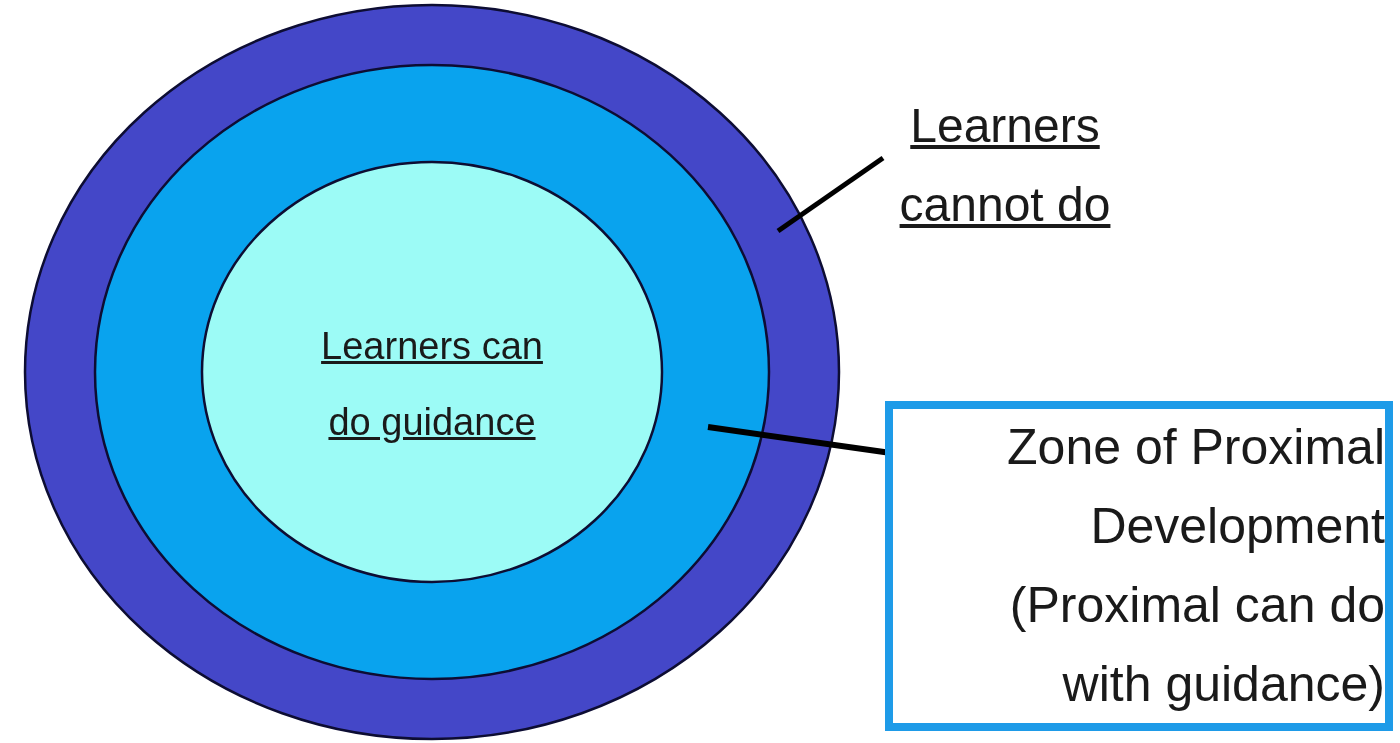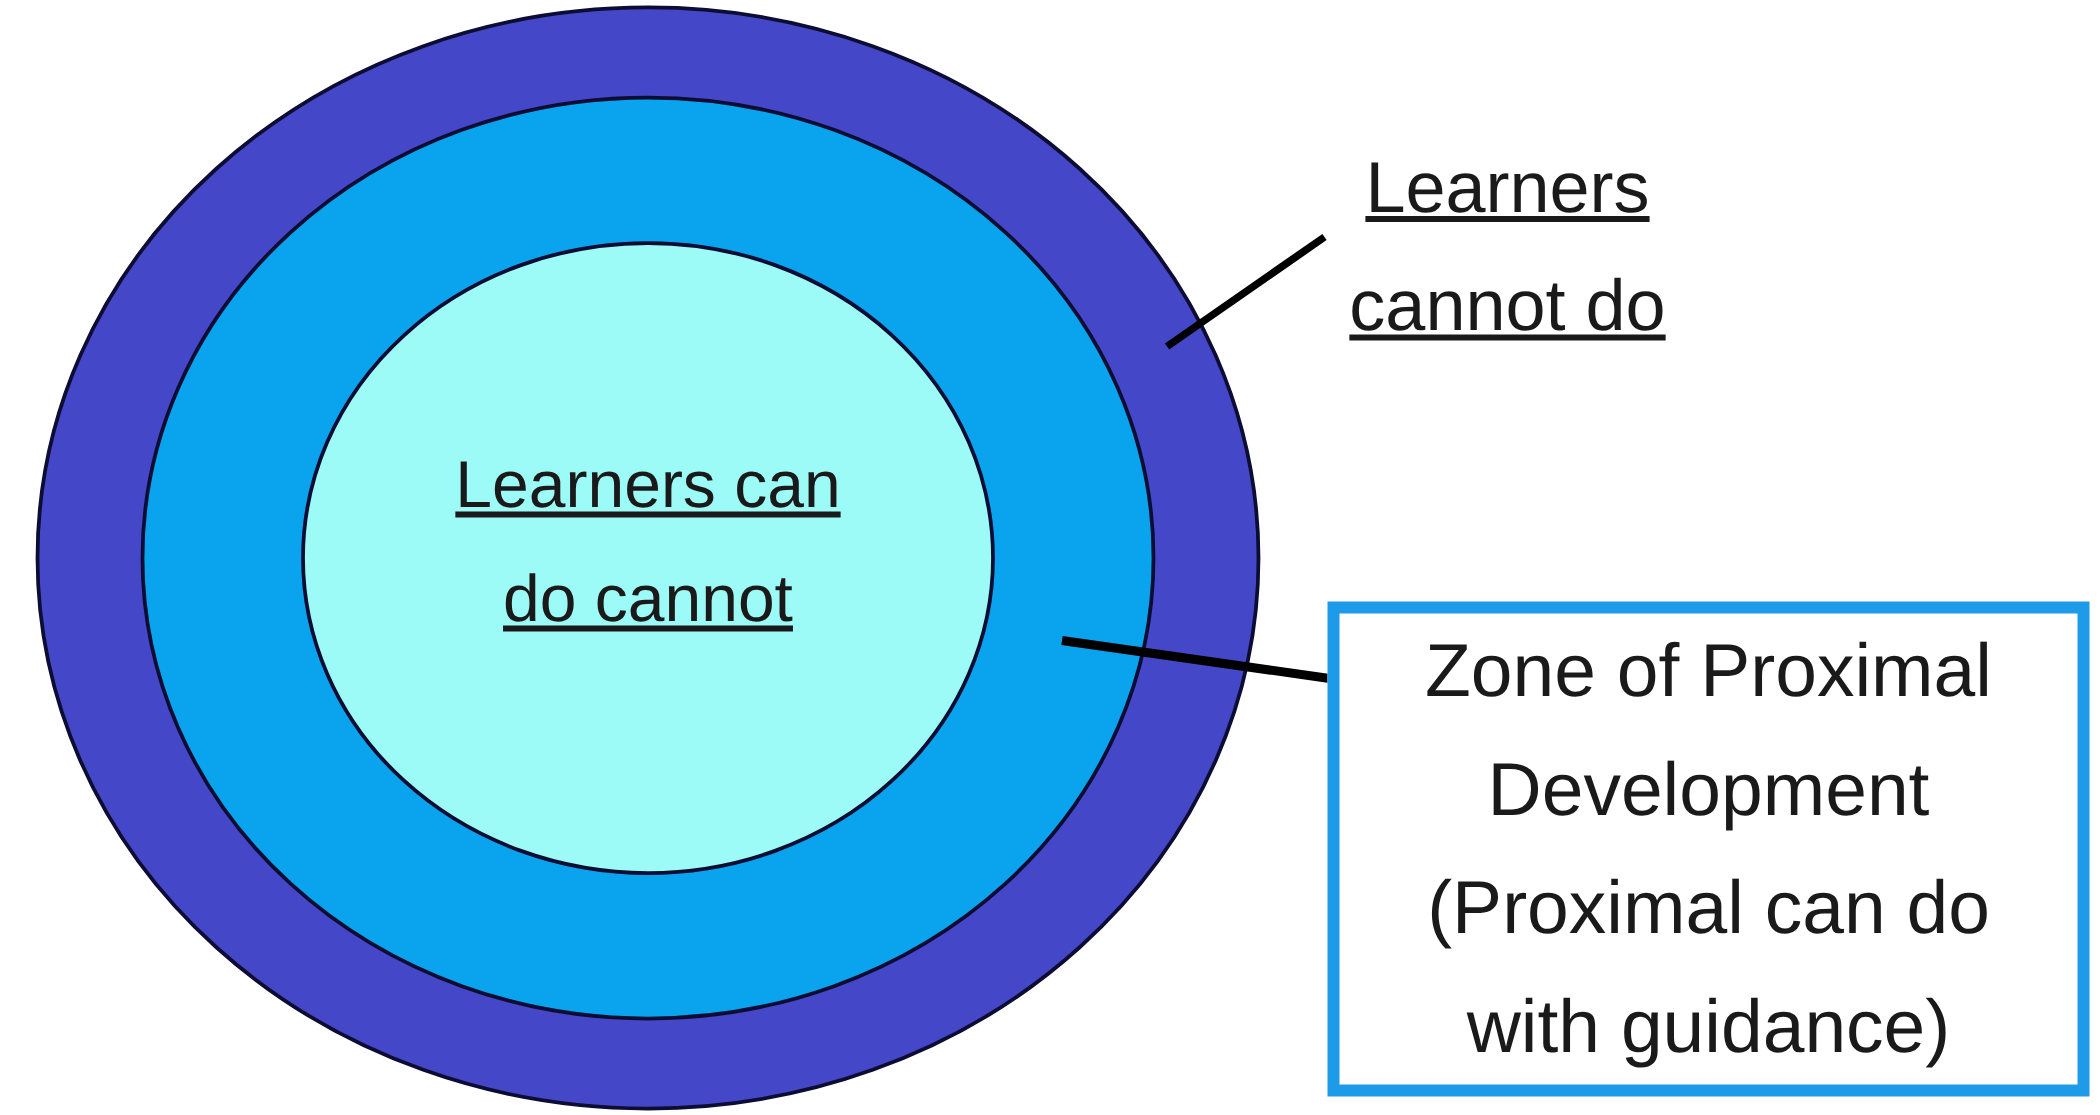--- a/index.html
+++ b/index.html
@@ -22,32 +22,32 @@
     text-align: center;
     text-decoration: underline;
   }
   .label span { display: block; }
 
   .outer-label {
     left: 840px; top: 86px; width: 330px;
     font-size: 48px; line-height: 79px;
   }
   .center-label {
-    left: 222px; top: 286px; width: 420px;
-    font-size: 44px; line-height: 76px;
+    left: 222px; top: 308px; width: 420px;
+    font-size: 38px; line-height: 76px;
   }
   .zpd-box {
     position: absolute;
     left: 885px; top: 401px;
     width: 508px; height: 330px;
     background: #ffffff;
     border: 8px solid #1E9BE8;
     display: flex; flex-direction: column;
     justify-content: center;
-    text-align: center;
+    text-align: right;
     color: #1a1a1a;
     font-size: 50px; line-height: 79px;
   }
 </style>
 </head>
 <body>
 
 <div class="stage">
 
   <svg width="1400" height="743" viewBox="0 0 1400 743">
@@ -58,21 +58,21 @@
     <line x1="708" y1="427" x2="891" y2="453" stroke-width="6" stroke="#000000"></line>
   </svg>
 
   <div class="label outer-label">
     <span>Learners</span>
     <span>cannot do</span>
   </div>
 
   <div class="label center-label">
     <span>Learners can</span>
-    <span>do cannot</span>
+    <span>do guidance</span>
   </div>
 
   <div class="zpd-box" style="border-color: rgb(30, 155, 232);">
     <span>Zone of Proximal</span>
     <span>Development</span>
     <span>(Proximal can do</span>
     <span>with guidance)</span>
   </div>
 
 </div>

